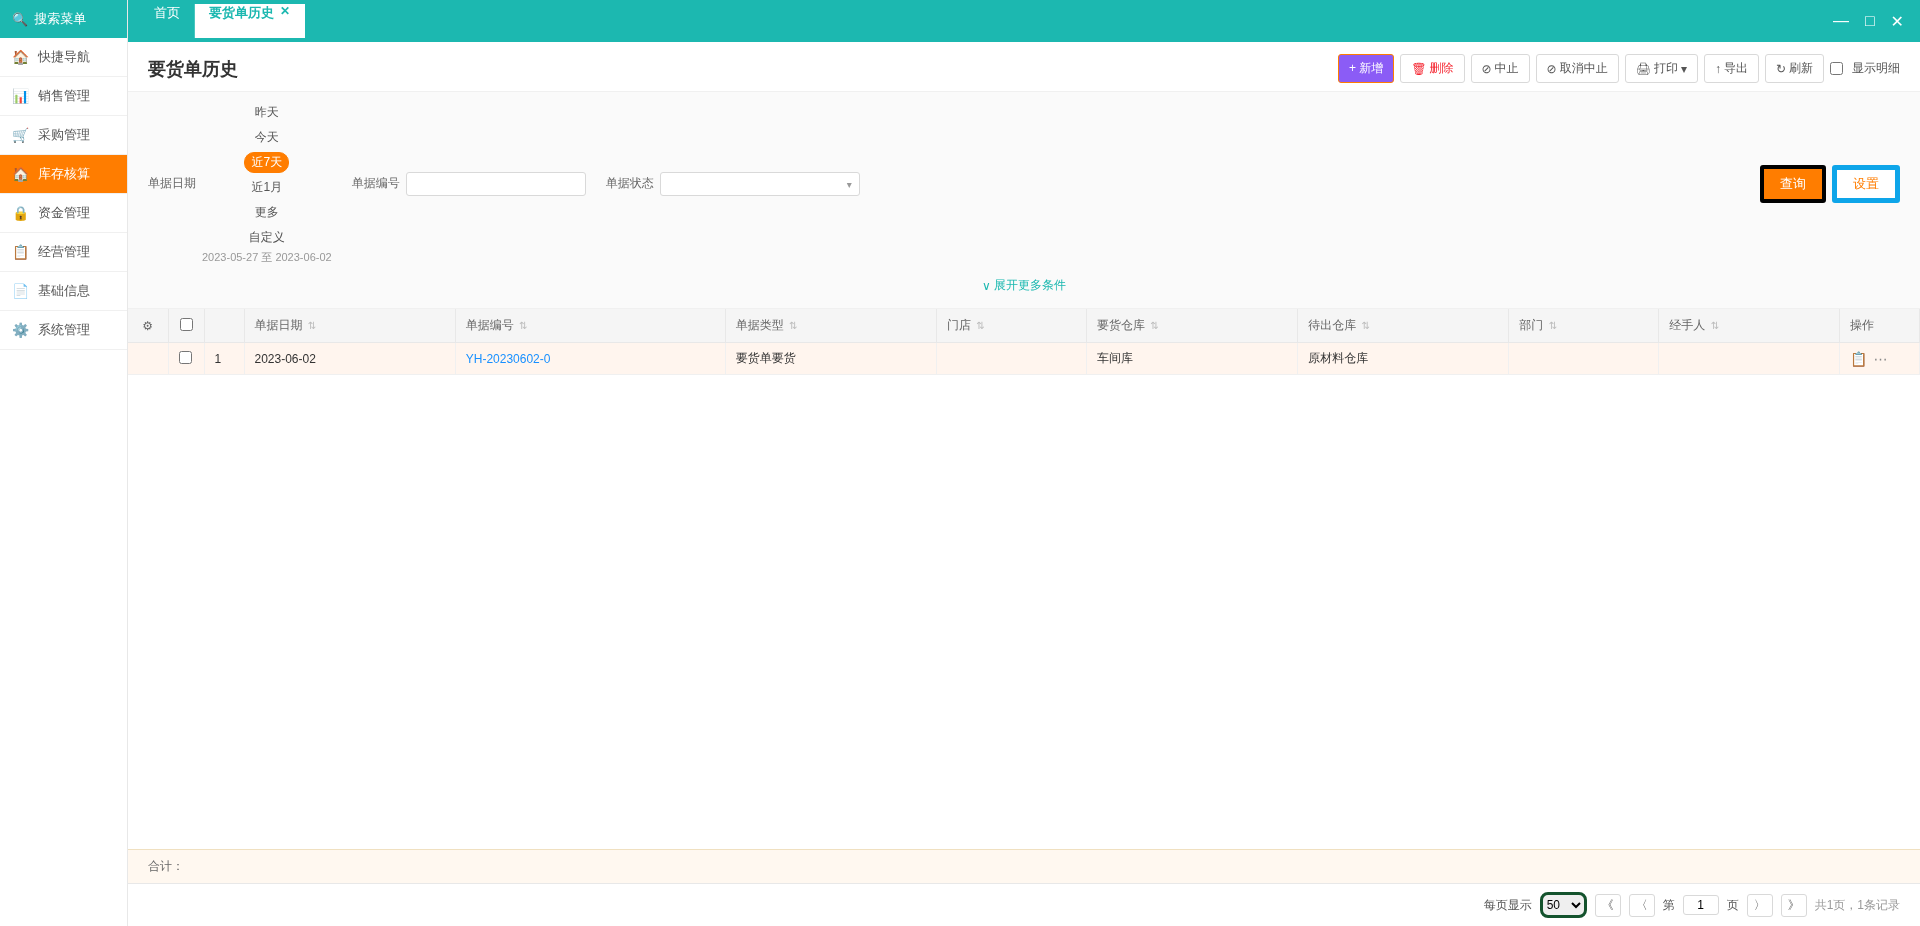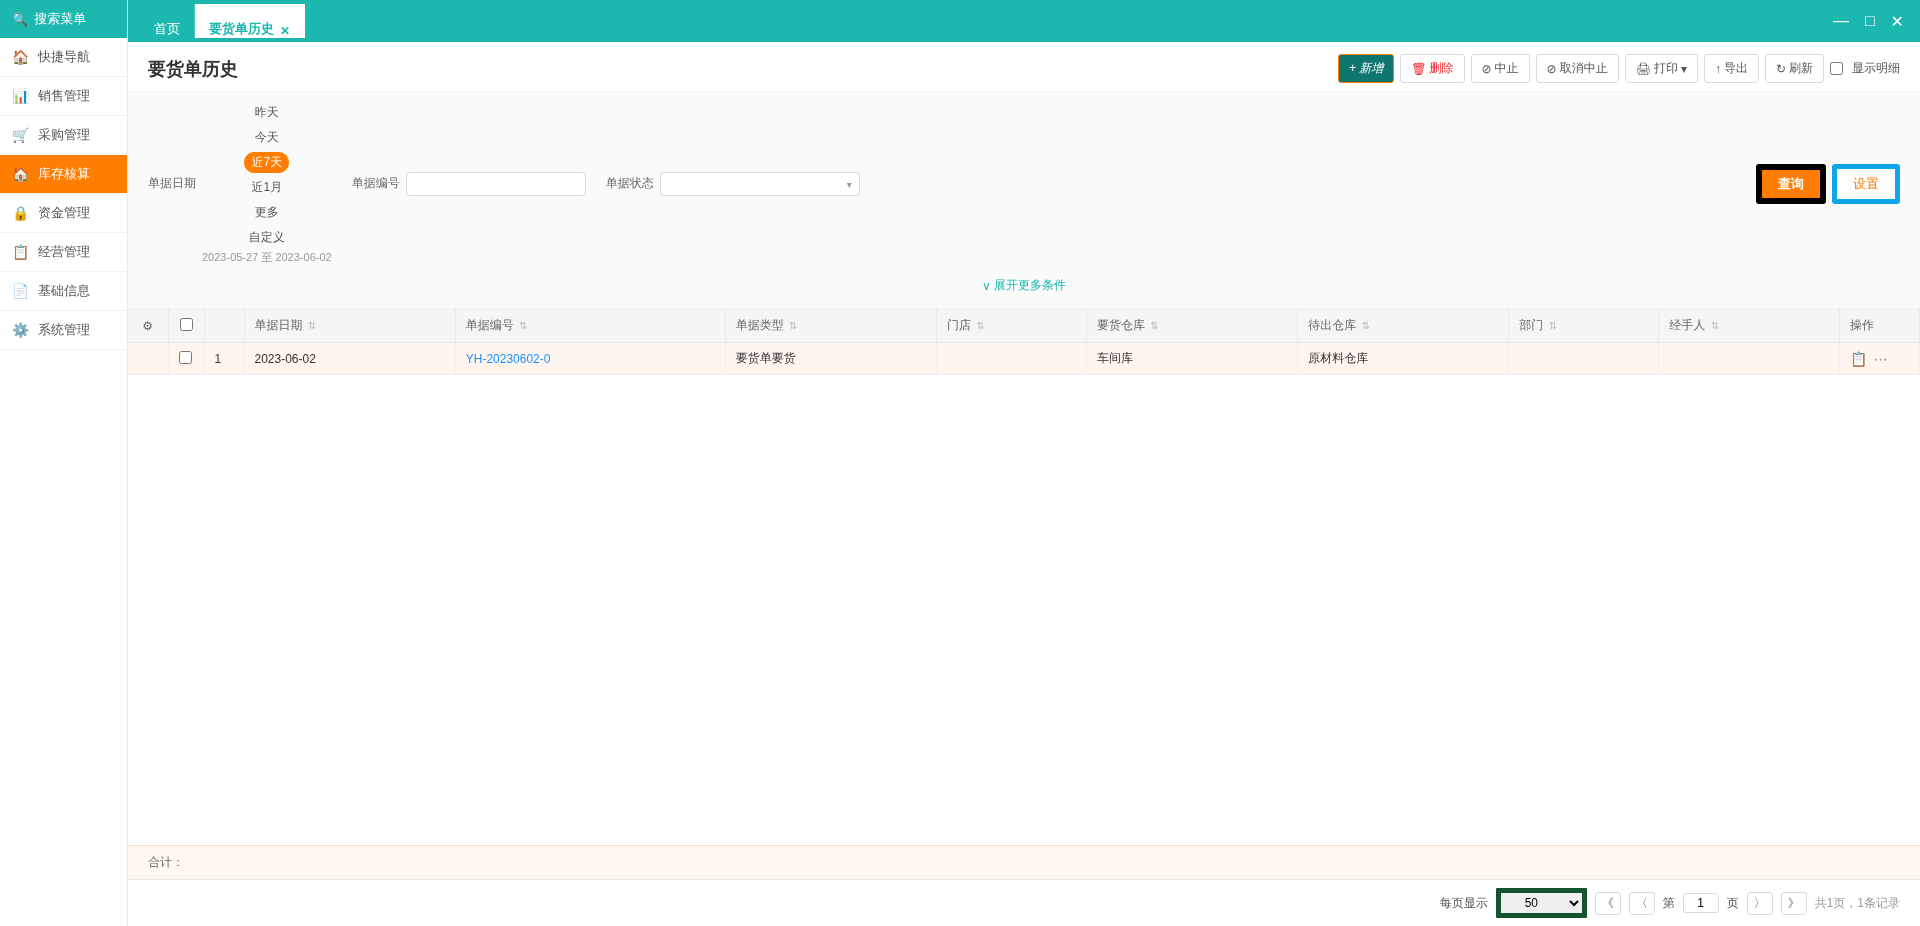--- a/index.html
+++ b/index.html
@@ -56,21 +56,21 @@
       height: 42px;
       display: flex;
       align-items: center;
       padding: 0 12px;
       gap: 0;
     }
     .tab-item {
       padding: 0 14px;
       height: 34px;
       display: flex;
-      align-items: flex-end;
+      align-items: flex-start;
       color: #fff;
       font-size: 13px;
       cursor: pointer;
       border-right: 1px solid rgba(255,255,255,0.2);
     }
     .tab-item.home { border-right: 1px solid rgba(255,255,255,0.2); }
     .tab-item.active {
       background: #fff;
       color: #1cb8b0;
       font-weight: bold;
@@ -130,24 +130,23 @@
       padding: 5px 10px;
       border: 1px solid #d9d9d9;
       background: #fff;
       color: #555;
       font-size: 12px;
       cursor: pointer;
       border-radius: 3px;
       white-space: nowrap;
     }
     .toolbar-btn.primary {
-      background: #0f766e;
+      background: #8b5cf6;
       color: #fff;
       border-color: #ff7d00;
-      font-style: italic;
     }
     .toolbar-btn.danger { color: #f5222d; }
     .checkbox-label {
       display: flex;
       align-items: center;
       gap: 9px;
       font-size: 12px;
       color: #555;
       cursor: pointer;
     }
@@ -242,26 +241,25 @@
       padding: 4px 8px;
     }
     .filter-actions {
       display: flex;
       gap: 6px;
       margin-left: auto;
     }
     .btn-query {
       background: #ff7d00;
       color: #fff;
-      border: 6px solid #000000;
+      border: 4px solid #000000;
       padding: 5px 16px;
       border-radius: 3px;
       font-size: 13px;
       cursor: pointer;
-      font-weight: bold;
     }
     .btn-settings {
       background: #fff;
       color: #ff7d00;
       border: 5px solid #0ea5e9;
       padding: 5px 16px;
       border-radius: 3px;
       font-size: 13px;
       cursor: pointer;
     }
@@ -324,23 +322,23 @@
       padding: 8px 20px;
       border-top: 1px solid #e8e8e8;
       display: flex;
       align-items: center;
       justify-content: flex-end;
       gap: 8px;
       font-size: 12px;
       color: #555;
     }
     .page-size-select {
-      border: 5px solid #14532d;
-      border-radius: 1px;
-      padding: 2px 20px;
+      border: 3px solid #14532d;
+      border-radius: 8px;
+      padding: 2px 0;
       font-size: 12px;
     }
     .page-btn {
       padding: 2px 6px;
       border: 1px solid #d9d9d9;
       background: #fff;
       border-radius: 3px;
       cursor: pointer;
       font-size: 12px;
       color: #555;

